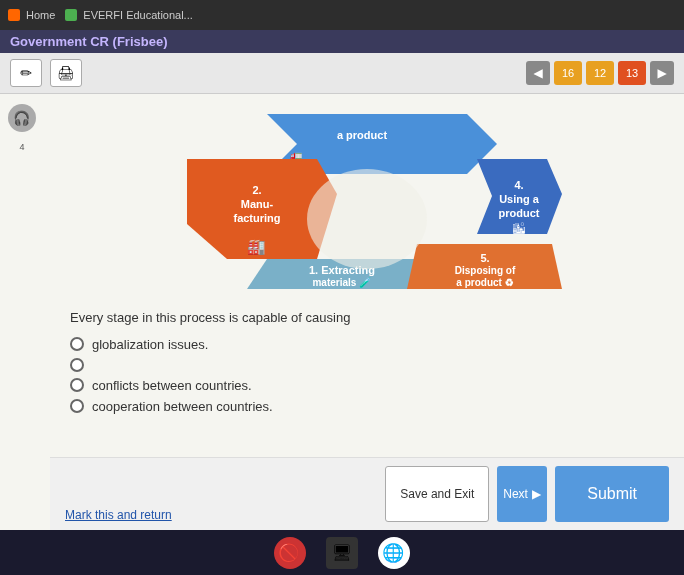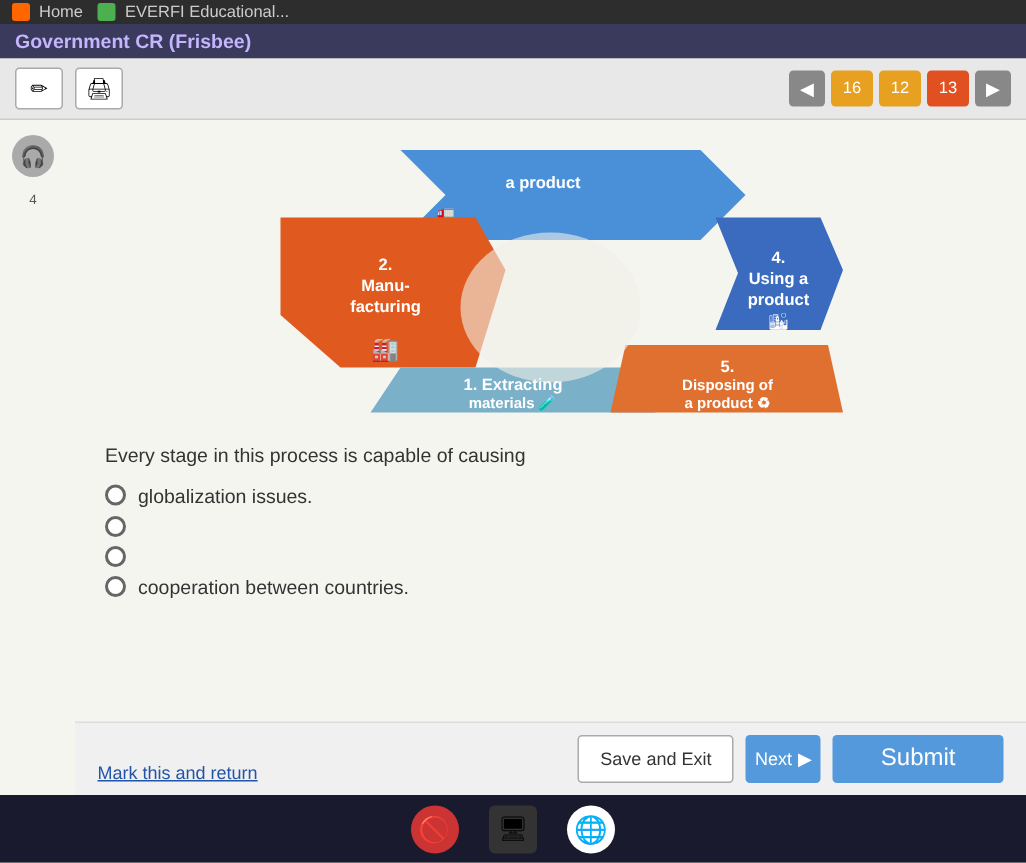--- a/index.html
+++ b/index.html
@@ -9,21 +9,21 @@
       background: #1a1a2e;
       font-family: Arial, sans-serif;
       overflow: hidden;
       display: flex;
       flex-direction: column;
     }
 
     
     .browser-bar {
       background: #2d2d2d;
-      height: 16px;
+      height: 30px;
       display: flex;
       align-items: center;
       padding: 0 8px;
       gap: 10px;
       flex-shrink: 0;
     }
     .browser-tab {
       display: flex;
       align-items: center;
       gap: 6px;
@@ -186,21 +186,21 @@
       color: #2255aa;
       font-size: 12px;
       text-decoration: underline;
       cursor: pointer;
     }
     .bottom-buttons {
       display: flex;
       gap: 8px;
     }
     .btn-save {
-      padding: 8px 14px;
+      padding: 20px 14px;
       background: white;
       border: 1px solid #aaa;
       border-radius: 3px;
       font-size: 12px;
       cursor: pointer;
       color: #333;
     }
     .btn-next {
       padding: 6px 6px;
       background: #5599dd;
@@ -363,20 +363,21 @@
       <ul class="options-list">
         <li class="option-item">
           <div class="radio-btn"></div>
           <span>globalization issues.</span>
         </li>
         <li class="option-item">
           <div class="radio-btn"></div>
         </li>
         <li class="option-item">
           <div class="radio-btn"></div>
+          <span>conflicts between countries.</span>
         </li>
         <li class="option-item">
           <div class="radio-btn"></div>
           <span>cooperation between countries.</span>
         </li>
       </ul>
 
     </div>
 
     <div class="bottom-bar">

